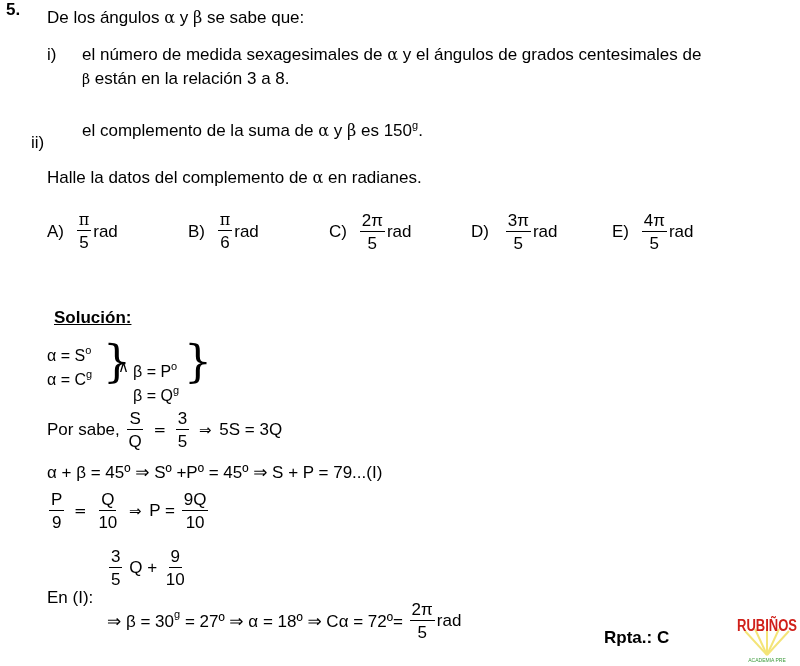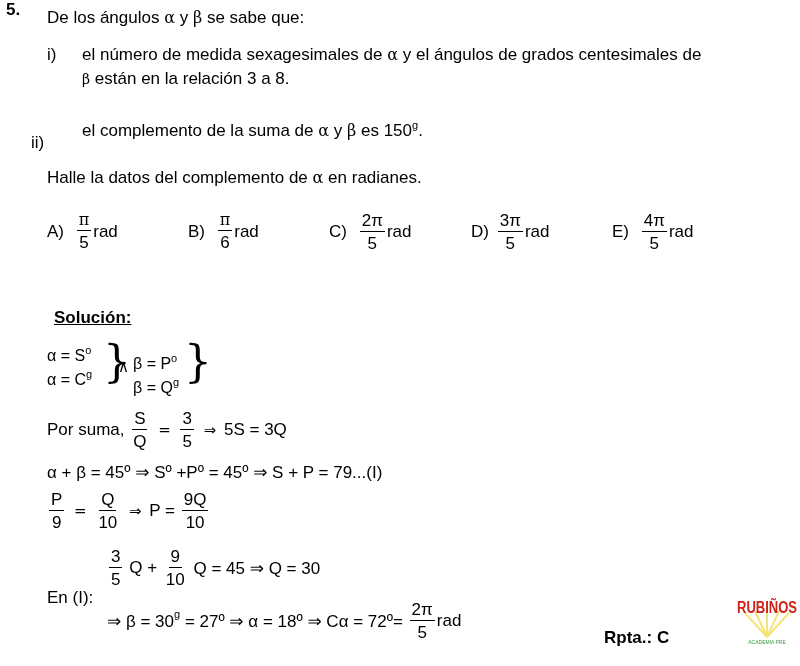--- a/index.html
+++ b/index.html
@@ -7,21 +7,21 @@
          font-family:"Liberation Sans", sans-serif; color:#000; font-size:17px; }
   .abs { position:absolute; white-space:nowrap; }
   .greek { font-family:"DejaVu Serif", serif; font-size:16px; }
   .bold { font-weight:bold; }
   .frac { display:inline-flex; flex-direction:column; align-items:center; vertical-align:middle; line-height:1; margin:0 2px; }
   .frac .num { padding:0 2px 2px; border-bottom:1px solid #000; }
   .frac .den { padding:3px 2px 0; }
   .sym { font-family:"DejaVu Sans", sans-serif; font-size:15px; margin:0 3px; }
   sup { font-size:11px; vertical-align:7px; line-height:0; }
   .brace { font-family:"DejaVu Serif", serif; font-size:44px; font-weight:100; line-height:1; }
-  .logo { position:absolute; left:735px; top:587px; width:64px; height:60px; }
+  .logo { position:absolute; left:735px; top:605px; width:64px; height:60px; }
 </style>
 </head>
 <body>
 
 <div class="abs bold" style="left:6px;top:0px;">5.</div>
 <div class="abs" style="left:47px;top:8px;">
   <span>De los ángulos </span><span class="greek">α</span><span> y </span><span class="greek">β</span><span> se sabe que:</span>
 </div>
 
 <div class="abs" style="left:47px;top:45px;">i)</div>
@@ -57,49 +57,49 @@
 </div>
 <div class="abs" style="left:329px;top:212px;">
   <span style="vertical-align:middle">C)</span>
   <span class="frac" style="margin-left:8px">
       <span class="num">2π</span>
       <span class="den">5</span>
     </span><span style="vertical-align:middle">rad</span>
 </div>
 <div class="abs" style="left:471px;top:212px;">
   <span style="vertical-align:middle">D)</span>
-  <span class="frac" style="margin-left:4px">
+  <span class="frac" style="margin-left:12px">
       <span class="num">3π</span>
       <span class="den">5</span>
     </span><span style="vertical-align:middle">rad</span>
 </div>
 <div class="abs" style="left:612px;top:212px;">
   <span style="vertical-align:middle">E)</span>
   <span class="frac" style="margin-left:8px">
       <span class="num">4π</span>
       <span class="den">5</span>
     </span><span style="vertical-align:middle">rad</span>
 </div>
 
 <div class="abs bold" style="left:54px;top:308px;text-decoration:underline;">Solución:</div>
 
 <div class="abs" style="left:47px;top:344px;font-size:16px;line-height:24px;">
   <div><span>α = S</span><sup>o</sup></div>
   <div><span>α = C</span><sup>g</sup></div>
 </div>
 <div class="abs brace" style="left:103px;top:340px;">}</div>
 <div class="abs" style="left:118px;top:358px;font-size:15px;">∧</div>
-<div class="abs" style="left:133px;top:352px;font-size:16px;line-height:24px;">
+<div class="abs" style="left:133px;top:360px;font-size:16px;line-height:24px;">
   <div><span>β = P</span><sup>o</sup></div>
   <div><span>β = Q</span><sup>g</sup></div>
 </div>
 <div class="abs brace" style="left:184px;top:340px;">}</div>
 
 <div class="abs" style="left:47px;top:410px;">
-  <span style="vertical-align:middle">Por suma, </span>
+  <span style="vertical-align:middle">Por sabe, </span>
   <span class="frac">
       <span class="num">S</span>
       <span class="den">Q</span>
     </span>
   <span class="sym" style="vertical-align:middle">=</span>
   <span class="frac">
       <span class="num">3</span>
       <span class="den">5</span>
     </span>
   <span class="sym" style="vertical-align:middle">⇒</span>
@@ -129,21 +129,20 @@
 <div class="abs" style="left:107px;top:548px;">
   <span class="frac">
       <span class="num">3</span>
       <span class="den">5</span>
     </span>
   <span style="vertical-align:middle">Q +</span>
   <span class="frac">
       <span class="num">9</span>
       <span class="den">10</span>
     </span>
-  <span style="vertical-align:middle">Q = 45 ⇒ Q = 30</span>
 </div>
 
 <div class="abs" style="left:47px;top:588px;">En (I):</div>
 
 <div class="abs" style="left:107px;top:601px;">
   <span style="vertical-align:middle">⇒ β = 30</span><sup>g</sup><span style="vertical-align:middle"> = 27º ⇒ α = 18º ⇒ Cα = 72º=</span>
   <span class="frac">
       <span class="num">2π</span>
       <span class="den">5</span>
     </span><span style="vertical-align:middle">rad</span>

